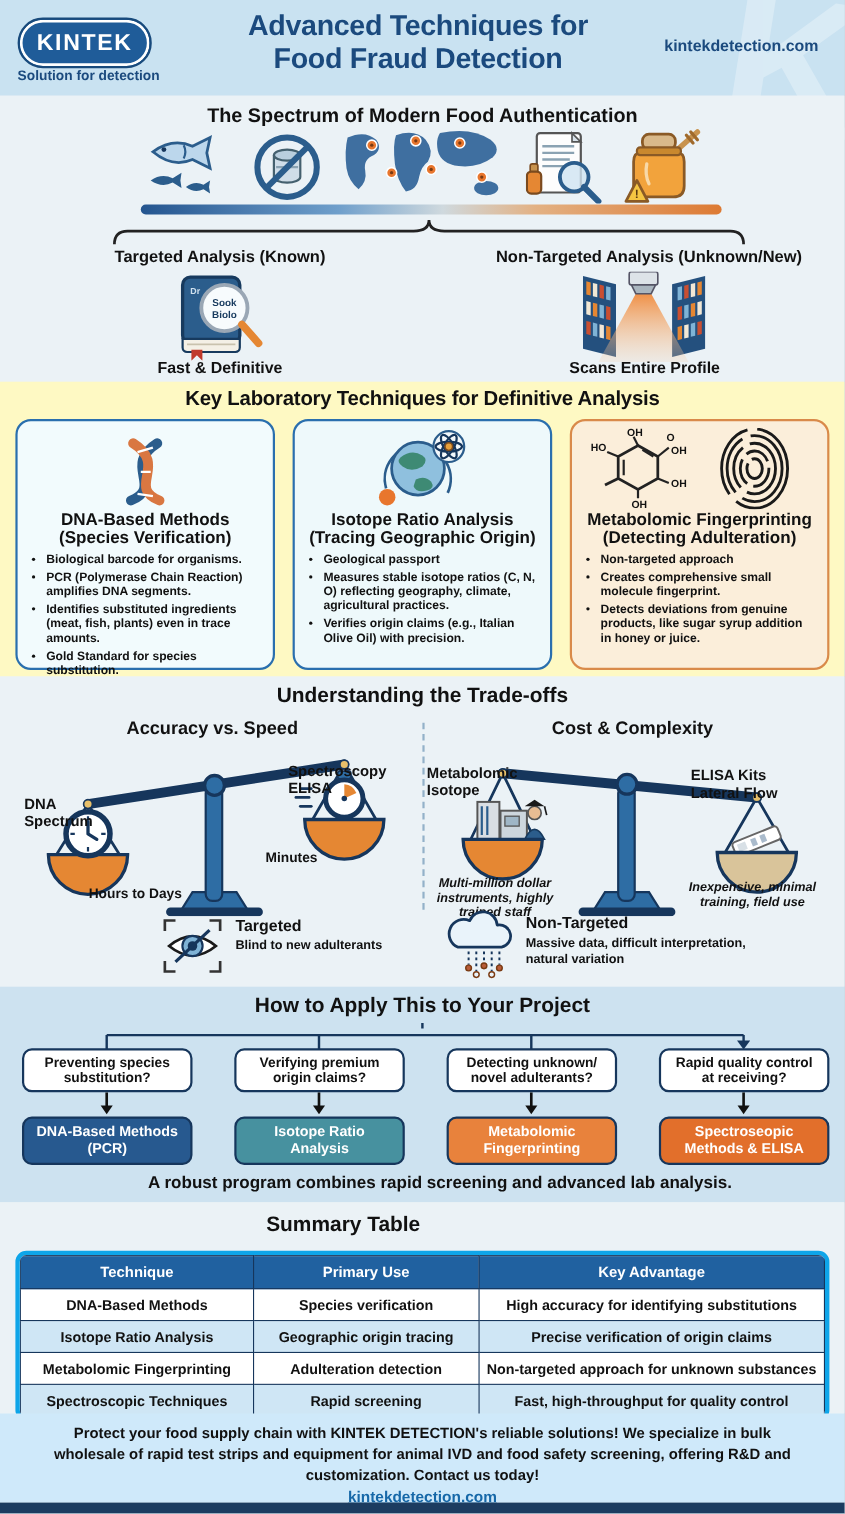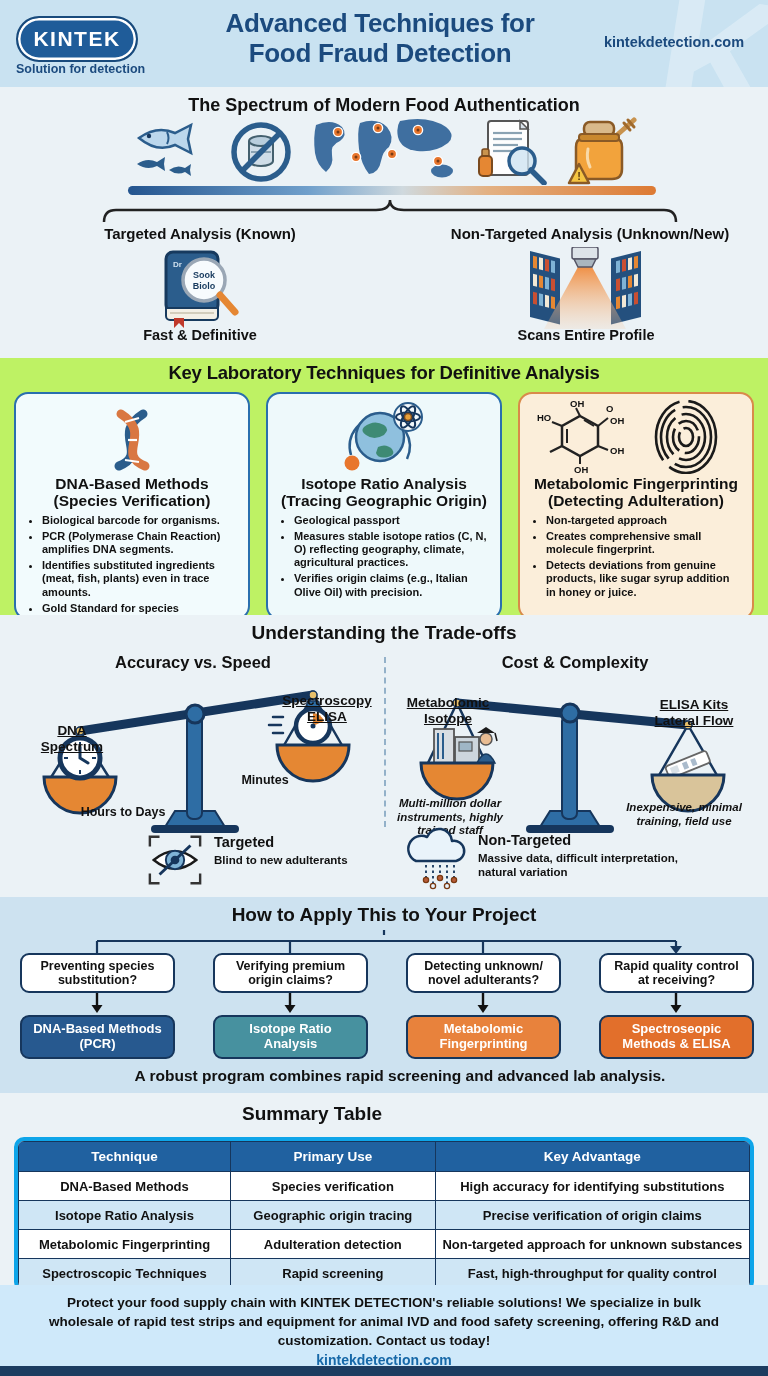--- a/index.html
+++ b/index.html
@@ -23,37 +23,37 @@
 
   
   #spectrum{top:87px;height:260px;background:#ebf2f6;}
   .spec-title{left:0;top:8px;width:768px;font-size:18px;font-weight:700;}
   .grad-bar{left:128px;top:99px;width:528px;height:9px;border-radius:5px;
     background:linear-gradient(90deg,#24558f 0%,#6f9fcb 34%,#cfd9de 52%,#e3b183 68%,#dd7a33 100%);}
   .spec-label{top:138px;font-size:15px;font-weight:700;}
   .spec-cap{top:240px;font-size:14.5px;font-weight:700;}
 
   
-  #techniques{top:358px;height:268px;background:#bef264;}
+  #techniques{top:347px;height:268px;background:#fef9c3;}
   .tech-title{left:0;top:4px;width:768px;font-size:18.5px;font-weight:700;letter-spacing:-.2px;}
   .card{position:absolute;top:34px;width:236px;height:228px;border-radius:14px;box-sizing:border-box;padding:6px 11px 4px;}
   .card1{left:14px;background:#f2fbfd;border:2.5px solid #2a6fae;}
   .card2{left:266px;background:#eef9fb;border:2.5px solid #2a6fae;}
   .card3{left:518px;background:#fbeeda;border:2.5px solid #d98a4a;}
   .card .icon{height:74px;display:flex;align-items:center;justify-content:center;}
   .card h3{margin:1px 0 4px;font-size:15.5px;line-height:1.12;text-align:center;white-space:pre-line;color:#111;}
   .card ul{margin:2px 0 0;padding-left:15px;font-size:11px;font-weight:600;line-height:1.2;}
   .card li{margin-bottom:3px;}
 
   
   #tradeoffs{top:615px;height:282px;background:#ebf2f6;}
   .to-title{left:0;top:7px;width:768px;font-size:19px;font-weight:700;}
   .to-sub{top:38px;font-size:16.5px;font-weight:700;}
   .divider{left:384px;top:42px;height:170px;border-left:2px dashed #93b1c9;}
-  .lab{font-weight:700;font-size:13.5px;line-height:1.15;text-align:center;white-space:pre-line;text-decoration:underline;}
+  .lab{font-weight:700;font-size:13.5px;line-height:1.15;white-space:pre-line;}
   .cap{font-weight:700;font-size:12.5px;text-align:center;}
   .cap2{font-weight:600;font-size:11.5px;line-height:1.18;text-align:center;white-space:pre-line;font-style:italic;}
   .to-key{font-size:14.5px;font-weight:700;}
   .to-desc{font-size:11.5px;font-weight:600;line-height:1.2;white-space:pre-line;}
 
   
   #apply{top:897px;height:196px;background:#cde2f0;}
   .ap-title{left:0;top:7px;width:768px;font-size:19px;font-weight:700;}
   .qbox{position:absolute;top:56px;width:155px;height:40px;background:#fff;border:2.5px solid #16365c;border-radius:9px;
     display:flex;align-items:center;justify-content:center;font-size:12.5px;font-weight:700;line-height:1.15;

